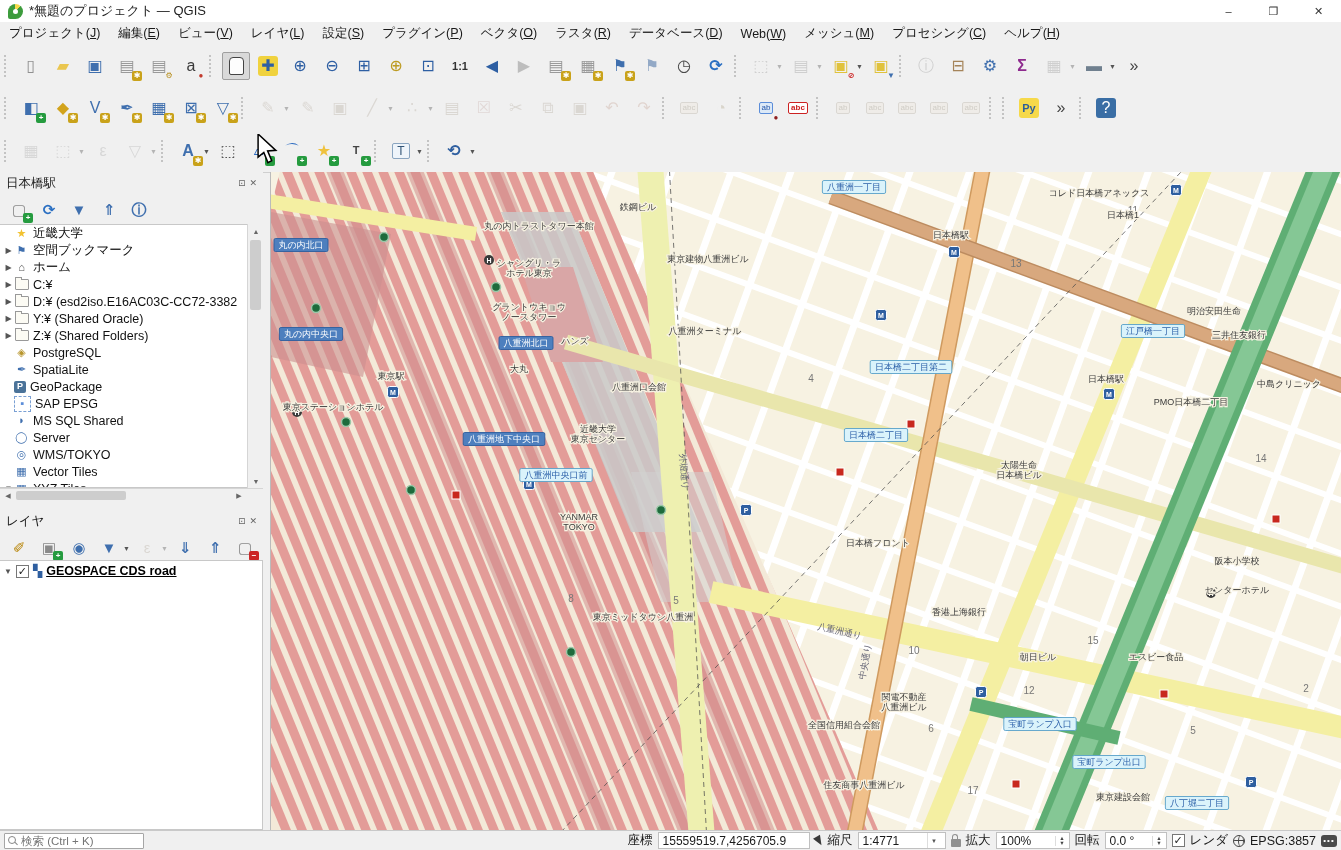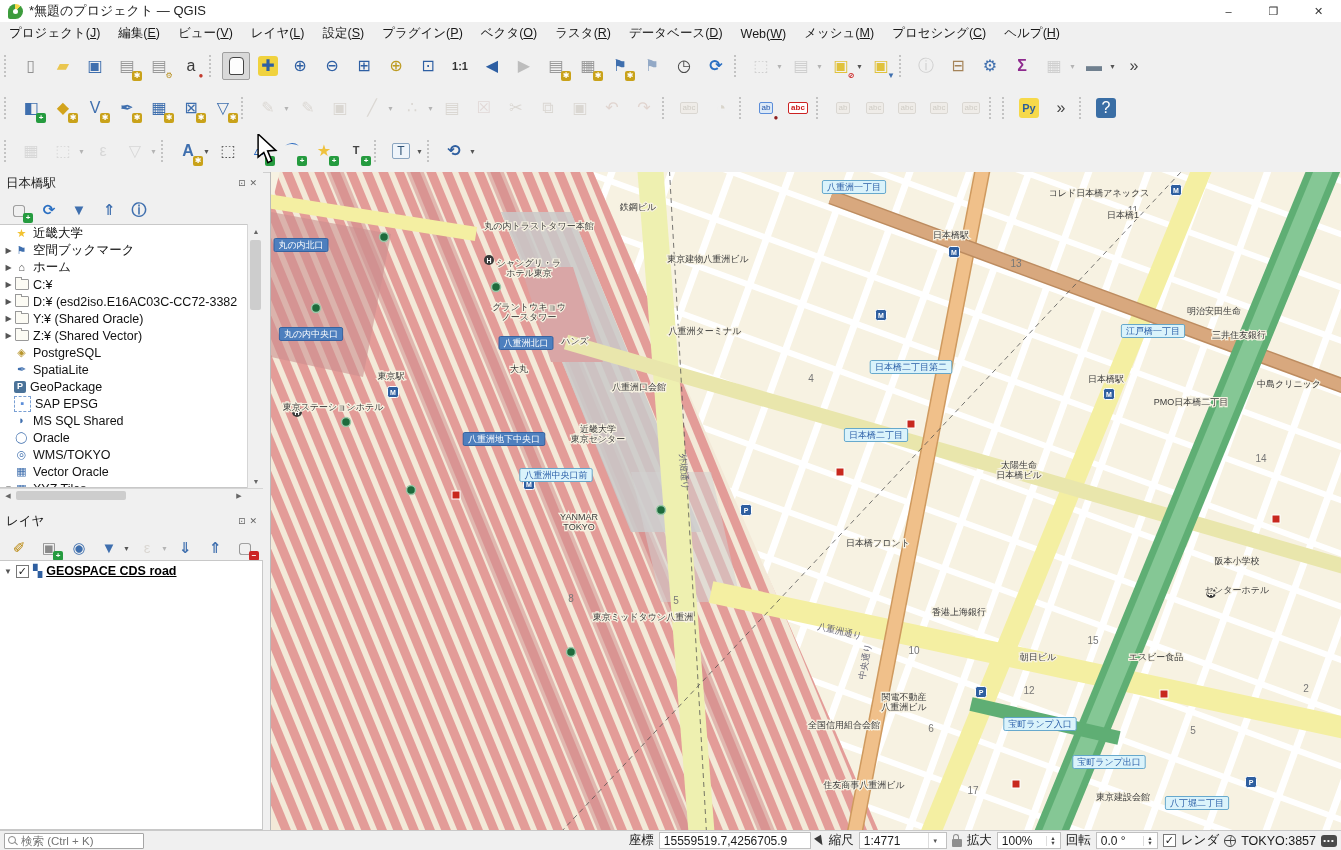--- a/index.html
+++ b/index.html
@@ -481,21 +481,21 @@
           <span class="tic">
             <span class="fold"></span>
           </span>
           <span>Y:¥ (Shared Oracle)</span>
         </div>
         <div class="trow">
           <span class="texp">▶</span>
           <span class="tic">
             <span class="fold"></span>
           </span>
-          <span>Z:¥ (Shared Vector)</span>
+          <span>Z:¥ (Shared Folders)</span>
         </div>
         <div class="trow">
           <span class="texp"></span>
           <span class="tic" style="color: rgb(184, 150, 46);">◈</span>
           <span>PostgreSQL</span>
         </div>
         <div class="trow">
           <span class="texp"></span>
           <span class="tic" style="color: rgb(63, 111, 174);">✒</span>
           <span>SpatiaLite</span>
@@ -511,31 +511,31 @@
           <span>SAP EPSG</span>
         </div>
         <div class="trow">
           <span class="texp"></span>
           <span class="tic" style="color: rgb(63, 111, 174);">◗</span>
           <span>MS SQL Shared</span>
         </div>
         <div class="trow">
           <span class="texp"></span>
           <span class="tic" style="color: rgb(63, 111, 174);">◯</span>
-          <span>Oracle</span>
+          <span>Server</span>
         </div>
         <div class="trow">
           <span class="texp"></span>
           <span class="tic" style="color: rgb(63, 111, 174);">◎</span>
           <span>WMS/TOKYO</span>
         </div>
         <div class="trow">
           <span class="texp"></span>
           <span class="tic" style="color: rgb(63, 111, 174);">▦</span>
-          <span>Vector Oracle</span>
+          <span>Vector Tiles</span>
         </div>
         <div class="trow">
           <span class="texp">▼</span>
           <span class="tic" style="color: rgb(63, 111, 174);">▦</span>
           <span>XYZ Tiles</span>
         </div>
       </div>
     <div class="vscroll">
       <div class="sarrow" style="top:0">▲</div>
       <div class="thumb"></div>
@@ -902,37 +902,37 @@
     <span>15559519.7,4256705.9</span>
   </div>
   <div class="ptr"></div>
   <span>縮尺</span>
   <div class="sb-box" style="width:88px">
     <span style="flex:1">1:4771</span>
     <span class="combo-btn">▼</span>
   </div>
   <div class="lock"></div>
   <span>拡大</span>
-  <div class="sb-box" style="width:64px">
+  <div class="sb-box" style="width:74px">
     <span style="flex:1">100%</span>
     <span class="spin">
         <span>▲</span>
         <span>▼</span>
       </span>
   </div>
   <span>回転</span>
   <div class="sb-box" style="width:62px">
     <span style="flex:1">0.0 °</span>
     <span class="spin">
         <span>▲</span>
         <span>▼</span>
       </span>
   </div>
   <span class="cb">✓</span>
   <span>レンダ</span>
   <div class="globe"></div>
-  <span>TOKYO:3857</span>
+  <span>EPSG:3857</span>
   <div class="bubble"></div>
 </div>
 
 <svg class="cursor-ovl" viewBox="0 0 18 22">
   <polygon points="1,0 1,17 5.2,13.5 8.2,21 11,19.6 8,12.4 14,12" fill="#fff" stroke="#000" stroke-width="1.1"></polygon>
 </svg>
 
 </body></html>

